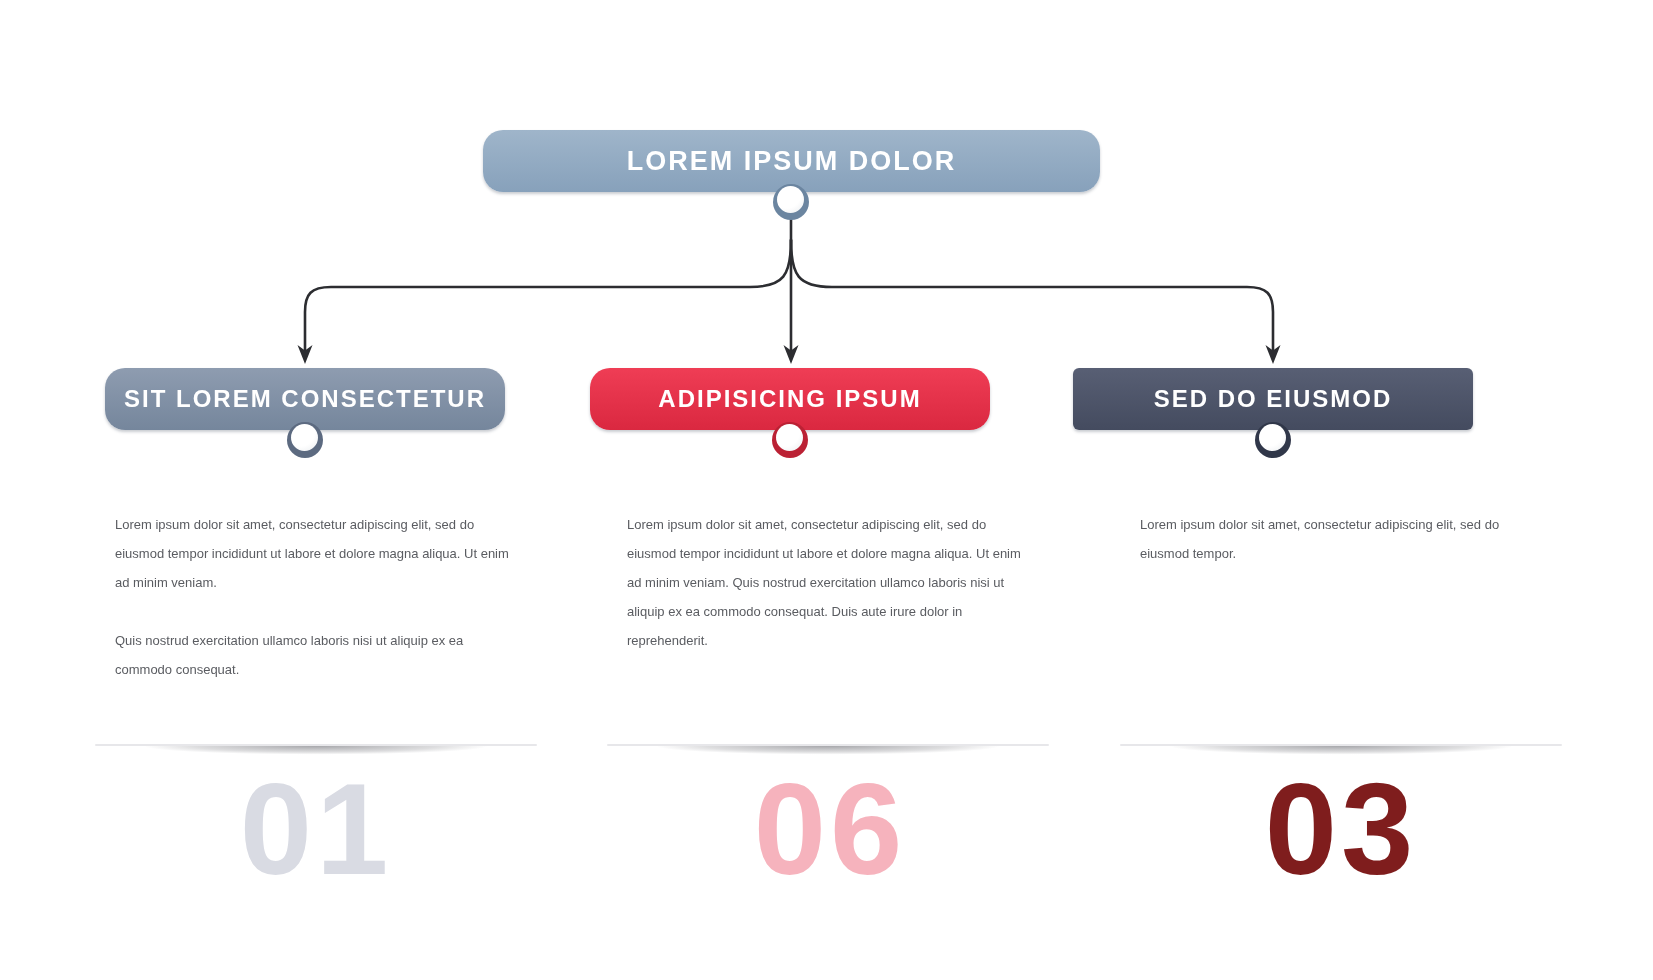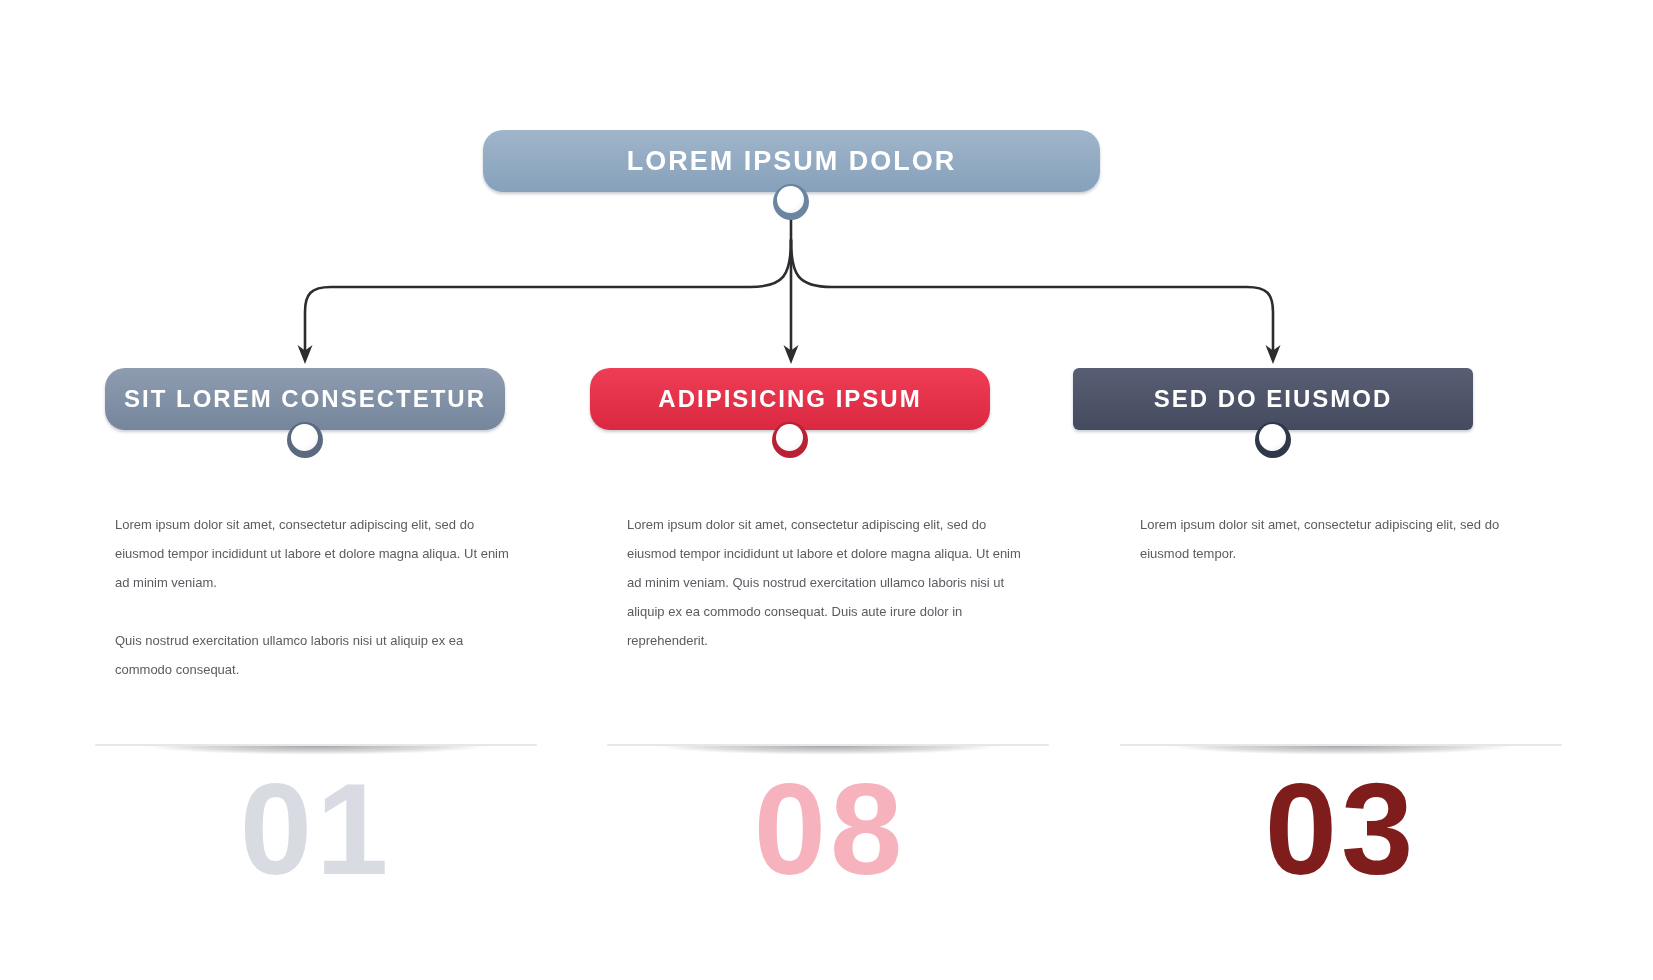--- a/index.html
+++ b/index.html
@@ -177,16 +177,16 @@
   </div>
   <div class="col-text col-text-3">
     <p>Lorem ipsum dolor sit amet, consectetur adipiscing elit, sed do eiusmod tempor.</p>
   </div>
 
   <div class="divider divider-1"></div>
   <div class="divider divider-2"></div>
   <div class="divider divider-3"></div>
 
   <div class="step-number step-number-1">01</div>
-  <div class="step-number step-number-2">08</div>
+  <div class="step-number step-number-2">06</div>
   <div class="step-number step-number-3">03</div>
 
 </div>
 
 </body></html>

